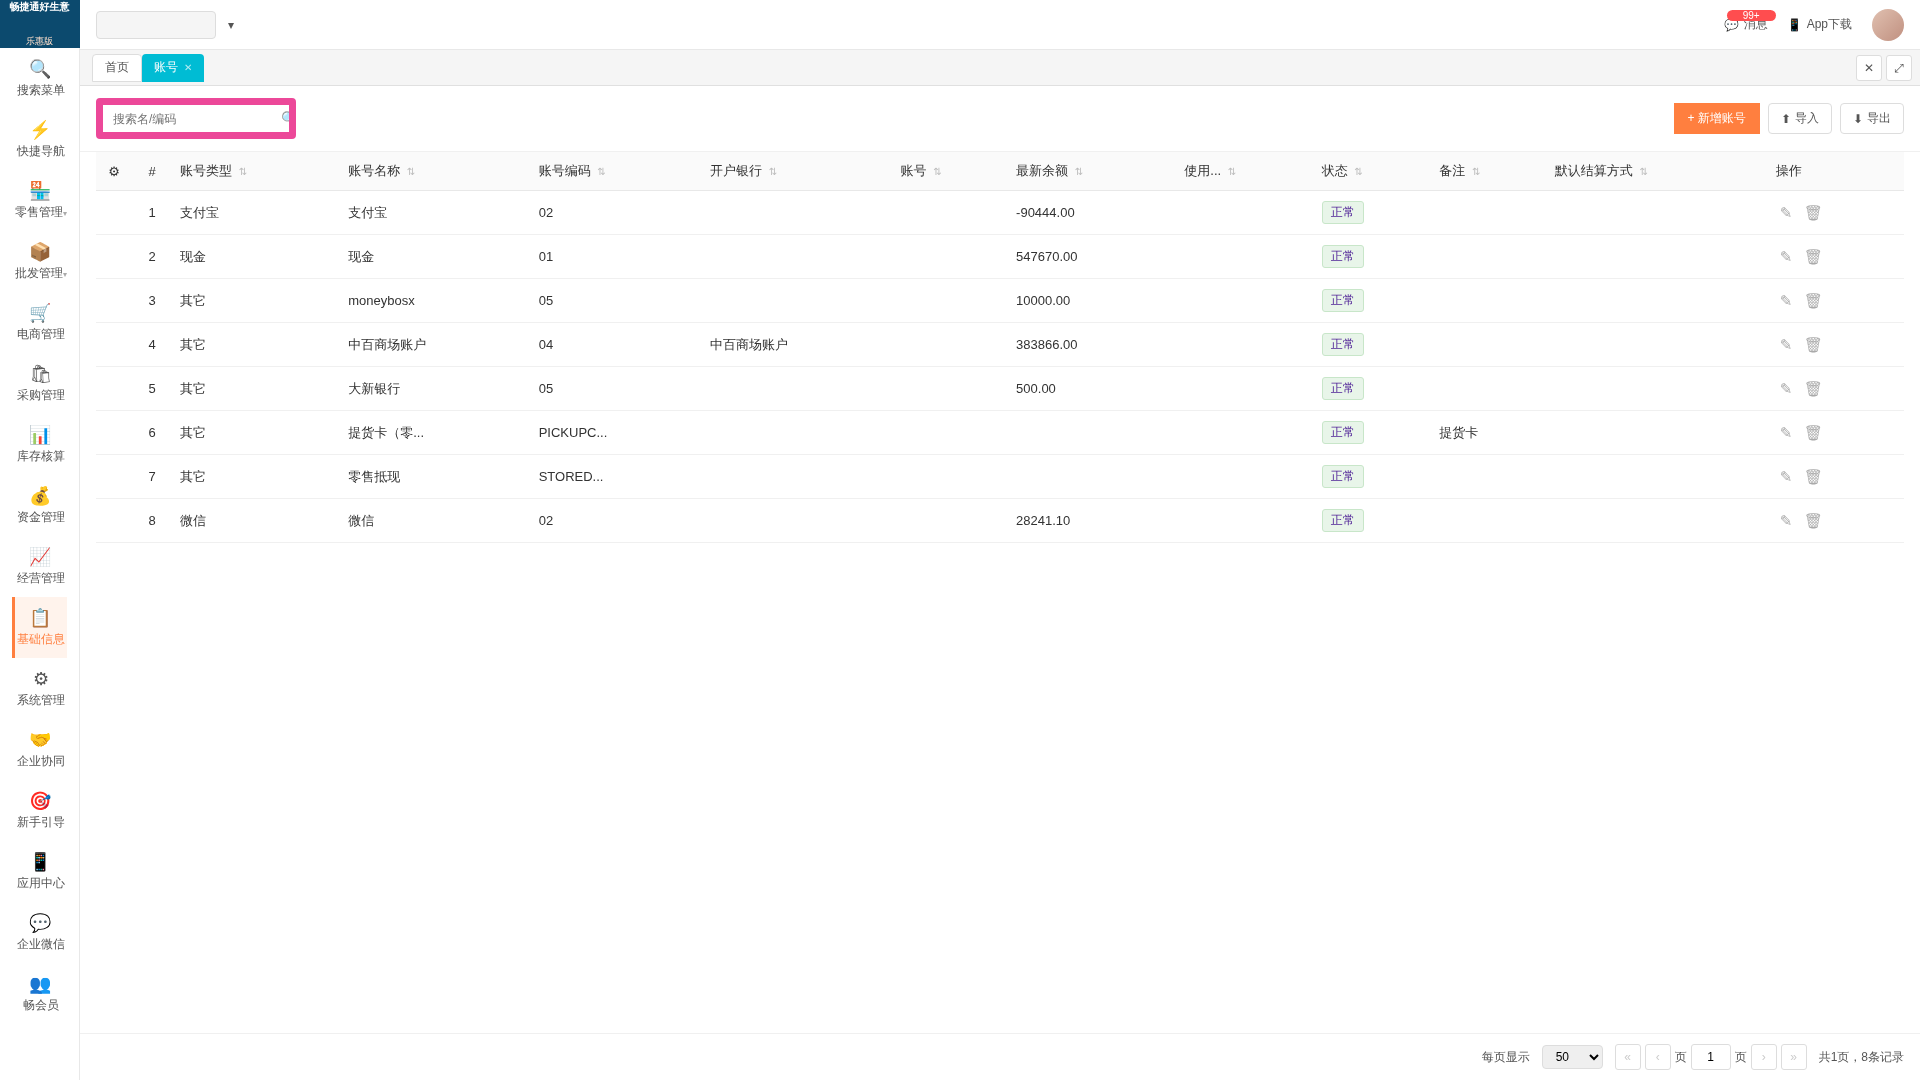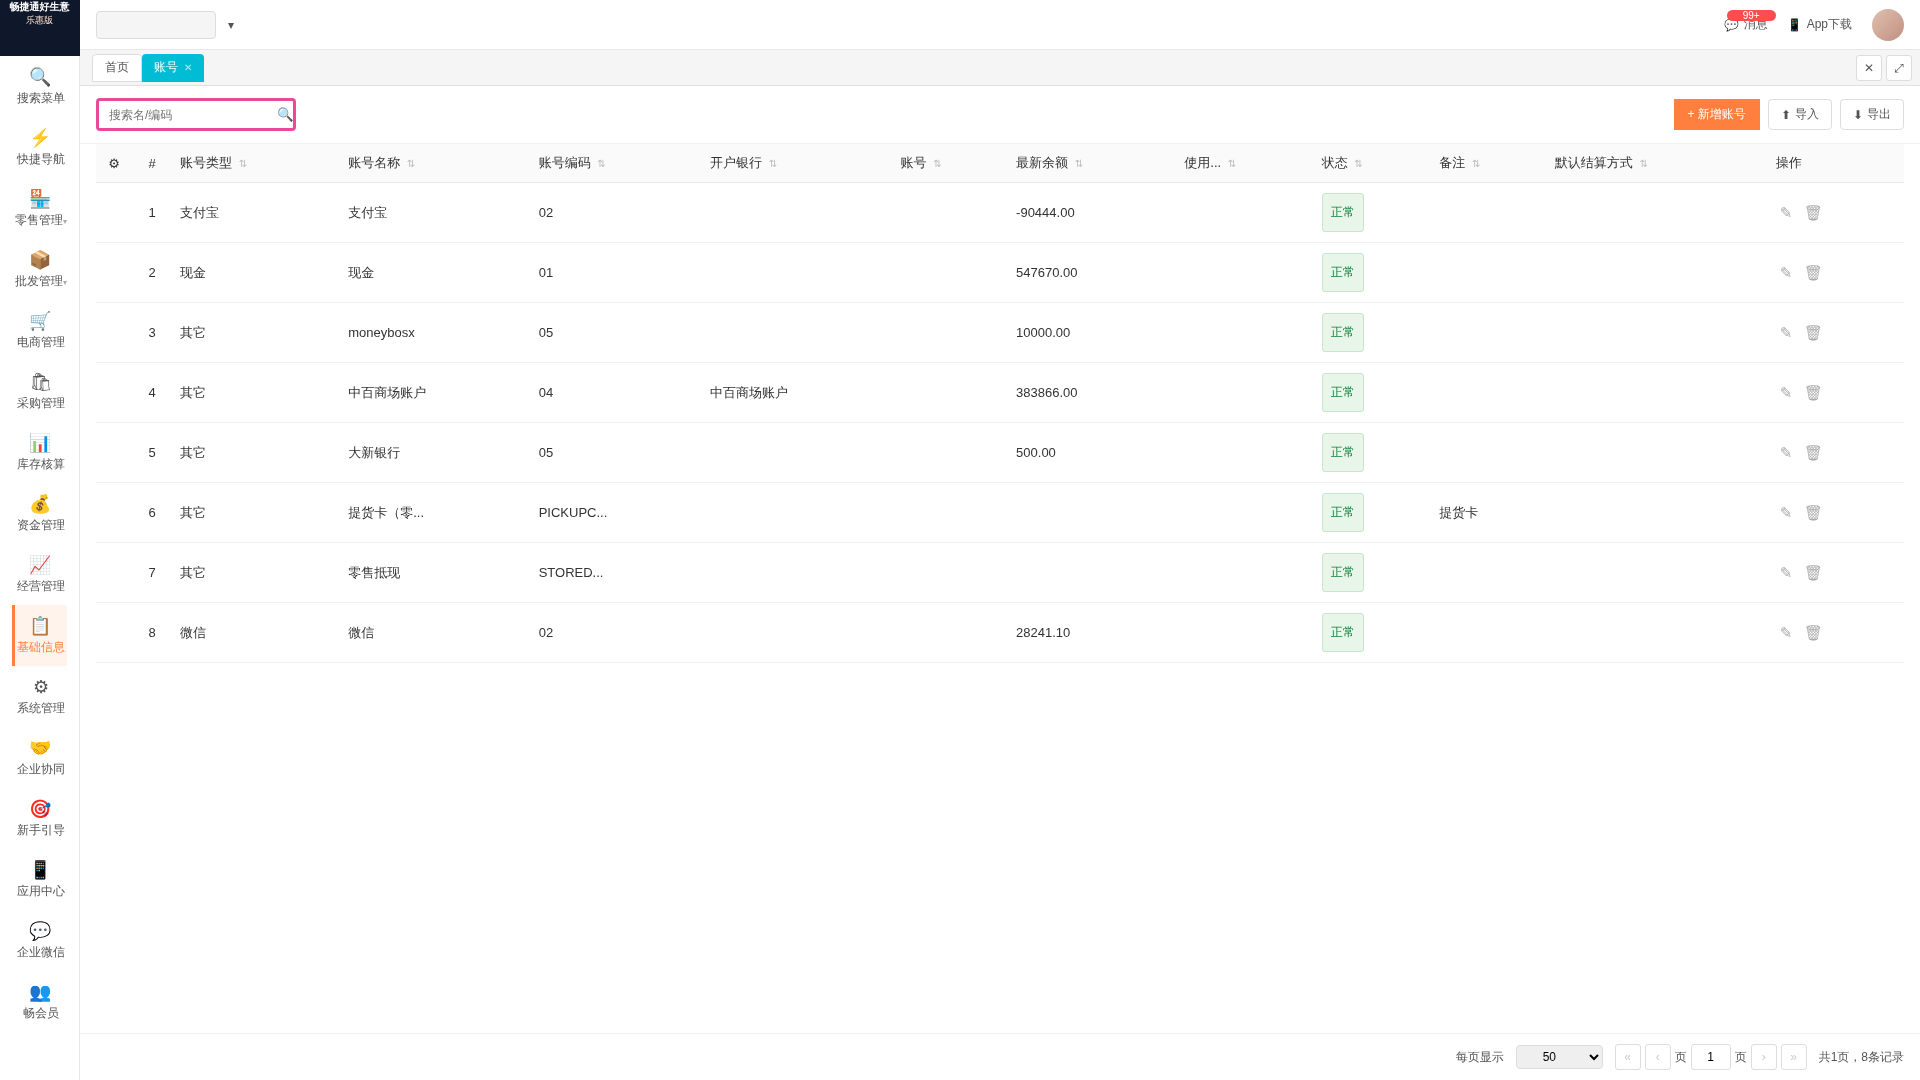--- a/index.html
+++ b/index.html
@@ -11,25 +11,25 @@
       background: #fff;
       display: flex;
       flex-direction: column;
       align-items: center;
       border-right: 1px solid #e8e8e8;
       height: 100%;
       flex-shrink: 0;
     }
     .sidebar-logo {
       width: 80px;
-      height: 56px;
-      background: #0f172a;
-      display: flex;
-      align-items: center;
-      justify-content: flex-start;
+      height: 48px;
+      background: #0c4a6e;
+      display: flex;
+      align-items: center;
+      justify-content: space-between;
       flex-direction: column;
     }
     .sidebar-logo-text {
       color: white;
       font-size: 10px;
       font-weight: bold;
     }
     .sidebar-logo-sub {
       color: #ffe0cc;
       font-size: 9px;
@@ -186,21 +186,21 @@
     .page-toolbar {
       display: flex;
       align-items: center;
       justify-content: space-between;
       padding: 12px 16px;
       border-bottom: 1px solid #f0f0f0;
     }
     .search-box {
       display: flex;
       align-items: center;
-      border: 3px solid #ec4899;
+      border: 7px solid #ec4899;
       border-radius: 4px;
       overflow: hidden;
       width: 200px;
     }
     .search-input {
       border: none;
       outline: none;
       padding: 6px 10px;
       font-size: 12px;
       width: 170px;
@@ -280,24 +280,24 @@
       border-bottom: 1px solid #f0f0f0;
     }
     tbody td {
       padding: 10px 8px;
       color: #333;
       white-space: nowrap;
     }
     td.center { text-align: center; }
     .status-badge {
       background: #e8f5e9;
-      color: #15803d;
+      color: #4c1d95;
       border: 1px solid #c8e6c9;
       border-radius: 3px;
-      padding: 10px 8px;
+      padding: 2px 8px;
       font-size: 12px;
       display: inline-block;
     }
     .action-btn {
       background: none;
       border: none;
       cursor: pointer;
       color: #aaa;
       padding: 2px 4px;
       font-size: 15px;
@@ -310,21 +310,21 @@
       justify-content: flex-end;
       padding: 10px 16px;
       border-top: 1px solid #f0f0f0;
       gap: 12px;
       font-size: 12px;
       color: #555;
     }
     .page-size-select {
       border: 1px solid #ddd;
       border-radius: 4px;
-      padding: 3px 22px;
+      padding: 3px 9px;
       font-size: 12px;
       cursor: pointer;
     }
     .pagination {
       display: flex;
       align-items: center;
       gap: 4px;
     }
     .page-btn {
       width: 26px;

